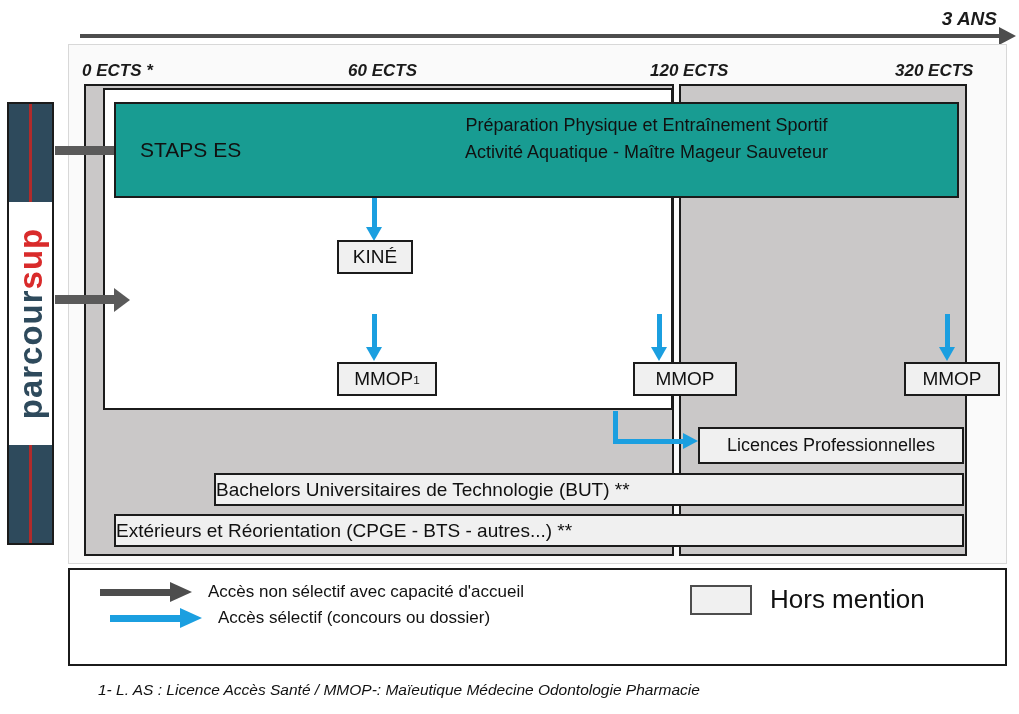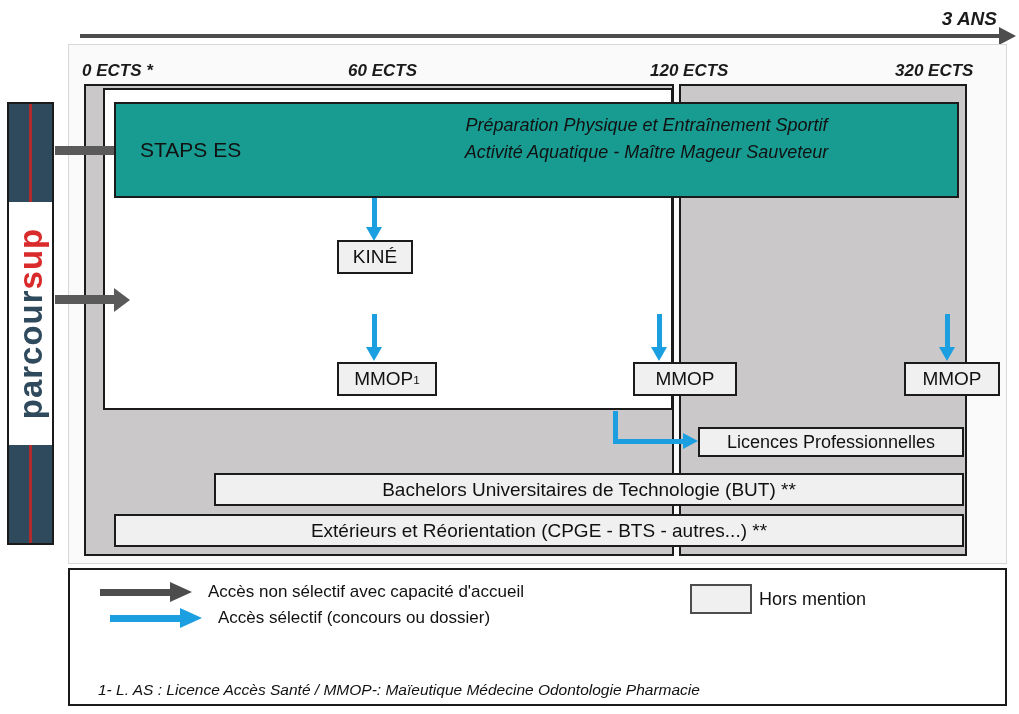--- a/index.html
+++ b/index.html
@@ -49,38 +49,38 @@
   
   #white-inner{position:absolute;left:103px;top:88px;width:570px;height:322px;
       background:#ffffff;border:2px solid #1b1b1b;box-sizing:border-box;}
 
   
   .teal-box{position:absolute;background:#189c92;border:2px solid #1b1b1b;box-sizing:border-box;color:#111;}
   #staps-es{left:114px;top:102px;width:845px;height:96px;}
   #staps-es .left-title{position:absolute;left:24px;top:50%;transform:translateY(-50%);
       font-size:21px;}
   #staps-es .specialities{position:absolute;left:280px;right:60px;top:8px;text-align:center;
-      font-size:18px;line-height:1.48;font-style:italic;}
+      font-size:18px;line-height:1.48;}
   #staps-las{left:114px;top:286px;width:851px;height:28px;display:flex;align-items:center;}
   #staps-las .las-text{margin-left:12px;font-size:20px;}
 
   sup{font-size:0.62em;vertical-align:super;}
 
   
   .out-box{position:absolute;background:#f0f0f0;border:2px solid #1b1b1b;box-sizing:border-box;
       display:flex;align-items:center;justify-content:center;font-size:19px;color:#111;}
   #box-kine{left:337px;top:240px;width:76px;height:34px;}
   #box-mmop-1{left:337px;top:362px;width:100px;height:34px;}
   #box-mmop-2{left:633px;top:362px;width:104px;height:34px;}
   #box-mmop-3{left:904px;top:362px;width:96px;height:34px;}
-  #box-licpro{left:698px;top:427px;width:266px;height:30px;font-size:18px;}
+  #box-licpro{left:698px;top:427px;width:266px;height:37px;font-size:18px;}
 
   
   .wide-bar{position:absolute;background:#f0f0f0;border:2px solid #1b1b1b;box-sizing:border-box;
-      display:flex;align-items:center;justify-content:center;font-size:19px;color:#111;}
+      display:flex;align-items:center;font-size:19px;color:#111;}
   #bar-but{left:214px;top:473px;width:750px;height:33px;}
   #bar-ext{left:114px;top:514px;width:850px;height:33px;}
   .ar-v{position:absolute;width:5px;background:#1b9fe0;}
   .ar-v::after{content:"";position:absolute;left:-6px;bottom:-13px;width:0;height:0;
       border-top:14px solid #1b9fe0;border-left:8.5px solid transparent;border-right:8.5px solid transparent;}
 
   #arrow-es-kine{left:372px;top:198px;height:30px;}
   #arrow-las-mmop1{left:372px;top:314px;height:34px;}
   #arrow-las-mmop2{left:657px;top:314px;height:34px;}
   #arrow-las-mmop3{left:945px;top:314px;height:34px;}
@@ -93,38 +93,38 @@
       border-left:15px solid #1b9fe0;border-top:8.5px solid transparent;border-bottom:8.5px solid transparent;}
 
   
   .grey-arrow{position:absolute;height:9px;background:#5a5a5a;}
   .grey-arrow .head{position:absolute;right:-15px;top:-7.5px;width:0;height:0;
       border-left:16px solid #5a5a5a;border-top:12px solid transparent;border-bottom:12px solid transparent;}
   #arrow-in-es{left:55px;top:146px;width:60px;}
   #arrow-in-las{left:55px;top:295px;width:60px;}
 
   
-  #legend{position:absolute;left:68px;top:568px;width:939px;height:138px;
+  #legend{position:absolute;left:68px;top:568px;width:939px;height:98px;
       background:#ffffff;border:2px solid #1b1b1b;box-sizing:border-box;}
   .leg-row{position:absolute;display:flex;align-items:center;}
   #leg-row-1{left:30px;top:12px;}
   #leg-row-2{left:40px;top:38px;}
   .leg-arrow{position:relative;width:92px;height:7px;margin-right:16px;}
   .leg-arrow .bar{position:absolute;left:0;top:0;width:74px;height:7px;}
   .leg-arrow .head{position:absolute;left:70px;top:-7px;width:0;height:0;
       border-top:10.5px solid transparent;border-bottom:10.5px solid transparent;}
   .leg-arrow.dark .bar{background:#4d4d4d;}
   .leg-arrow.dark .head{border-left:22px solid #4d4d4d;}
   .leg-arrow.blue .bar{background:#1b9fe0;}
   .leg-arrow.blue .head{border-left:22px solid #1b9fe0;}
   .leg-text{font-size:17px;color:#111;}
 
   #leg-hors{position:absolute;left:620px;top:14px;display:flex;align-items:center;}
   #leg-hors .swatch{width:62px;height:30px;background:#f0f0f0;border:2px solid #4d4d4d;box-sizing:border-box;}
-  #leg-hors .lbl{margin-left:7px;font-size:18px;color:#111;}
+  #leg-hors .lbl{margin-left:18px;font-size:26px;color:#111;}
 
   .foot-line{position:absolute;left:28px;font-style:italic;font-size:15.5px;color:#111;white-space:pre;margin-top:39px;}
   #foot-1{top:72px;}
   #foot-2{top:93px;}
 </style>
 </head>
 <body>
 
 <div class="root">
 

